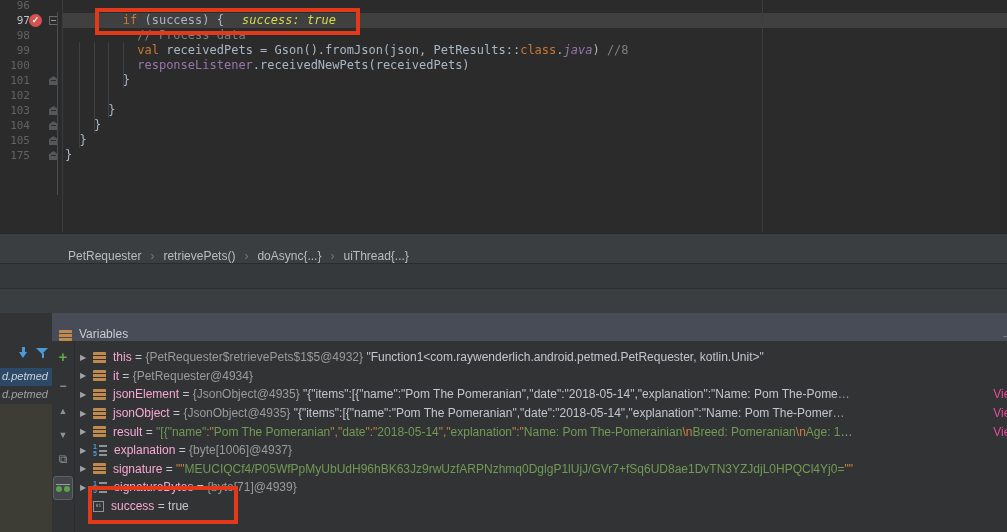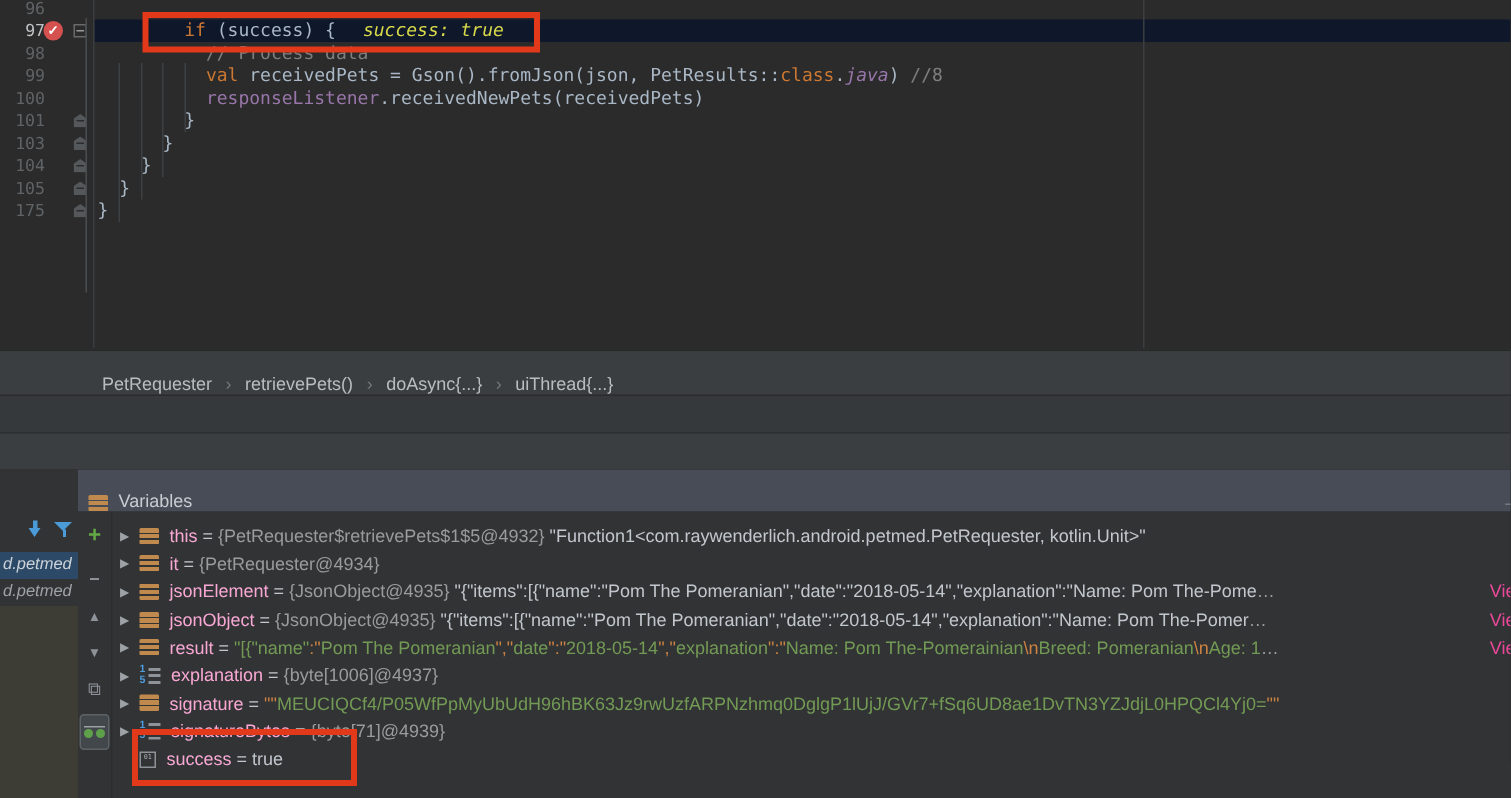--- a/index.html
+++ b/index.html
@@ -14,21 +14,21 @@
   .lnum{display:block;width:30px;text-align:right;color:#606366;font-size:11px;line-height:15px;}
   .code-line.current .lnum{color:#c0c3c6;}
   .bp{position:absolute;left:29px;top:1px;width:13px;height:13px;border-radius:50%;background:#d5514f;
       color:#fff;font:bold 9px/13px "Liberation Sans",sans-serif;text-align:center;}
   .fold{position:absolute;left:49px;top:3px;width:9px;height:9px;box-sizing:border-box;}
   .fold.start{border:1px solid #6a6a6a;background:#2b2b2b;}
   .fold.start::after{content:"";position:absolute;left:1px;right:1px;top:3px;height:1px;background:#9a9a9a;}
   .fold.end{background:#54585b;clip-path:polygon(50% 0,100% 35%,100% 100%,0 100%,0 35%);}
   .fold.end::after{content:"";position:absolute;left:2px;right:2px;top:4px;height:1px;background:#2b2b2b;}
   .code-cell{flex:1;white-space:pre;color:#a9b7c6;padding-left:2px;}
-  .code-line.current .code-cell{background:#0f172a;}
+  .code-line.current .code-cell{background:#404040;}
   .kw{color:#cc7832}.cm{color:#7f7f7f}.fld{color:#9876aa}.fldi{color:#9876aa;font-style:italic}.pl{color:#a9b7c6}
   .hint{color:#d8da4a;font-style:italic;margin-left:18px;}
   .gutter-sep{position:absolute;left:62px;top:0;width:1px;height:232px;background:#3a3d3f;}
   .scope-line{position:absolute;left:57px;top:12px;width:1px;height:183px;background:#4b4e50;}
   .iguide{position:absolute;width:1px;background:#3d4143;top:42px;}
   .margin-line{position:absolute;left:762px;top:0;width:1px;height:232px;background:#3b3e40;}
   .ann{position:absolute;border:4px solid #e2391b;z-index:9;background:transparent;}
   #ann1{left:95px;top:8px;width:257px;height:19px;}
 
   
@@ -135,20 +135,26 @@
         </div>
         <div class="code-line">
           <div class="gutter-cell">
             <span class="lnum">101</span>
             <div class="fold end"></div>
           </div>
           <div class="code-cell">        <span class="pl">}</span></div>
         </div>
         <div class="code-line">
           <div class="gutter-cell">
+            <span class="lnum">102</span>
+          </div>
+          <div class="code-cell"></div>
+        </div>
+        <div class="code-line">
+          <div class="gutter-cell">
             <span class="lnum">103</span>
             <div class="fold end"></div>
           </div>
           <div class="code-cell">      <span class="pl">}</span></div>
         </div>
         <div class="code-line">
           <div class="gutter-cell">
             <span class="lnum">104</span>
             <div class="fold end"></div>
           </div>

